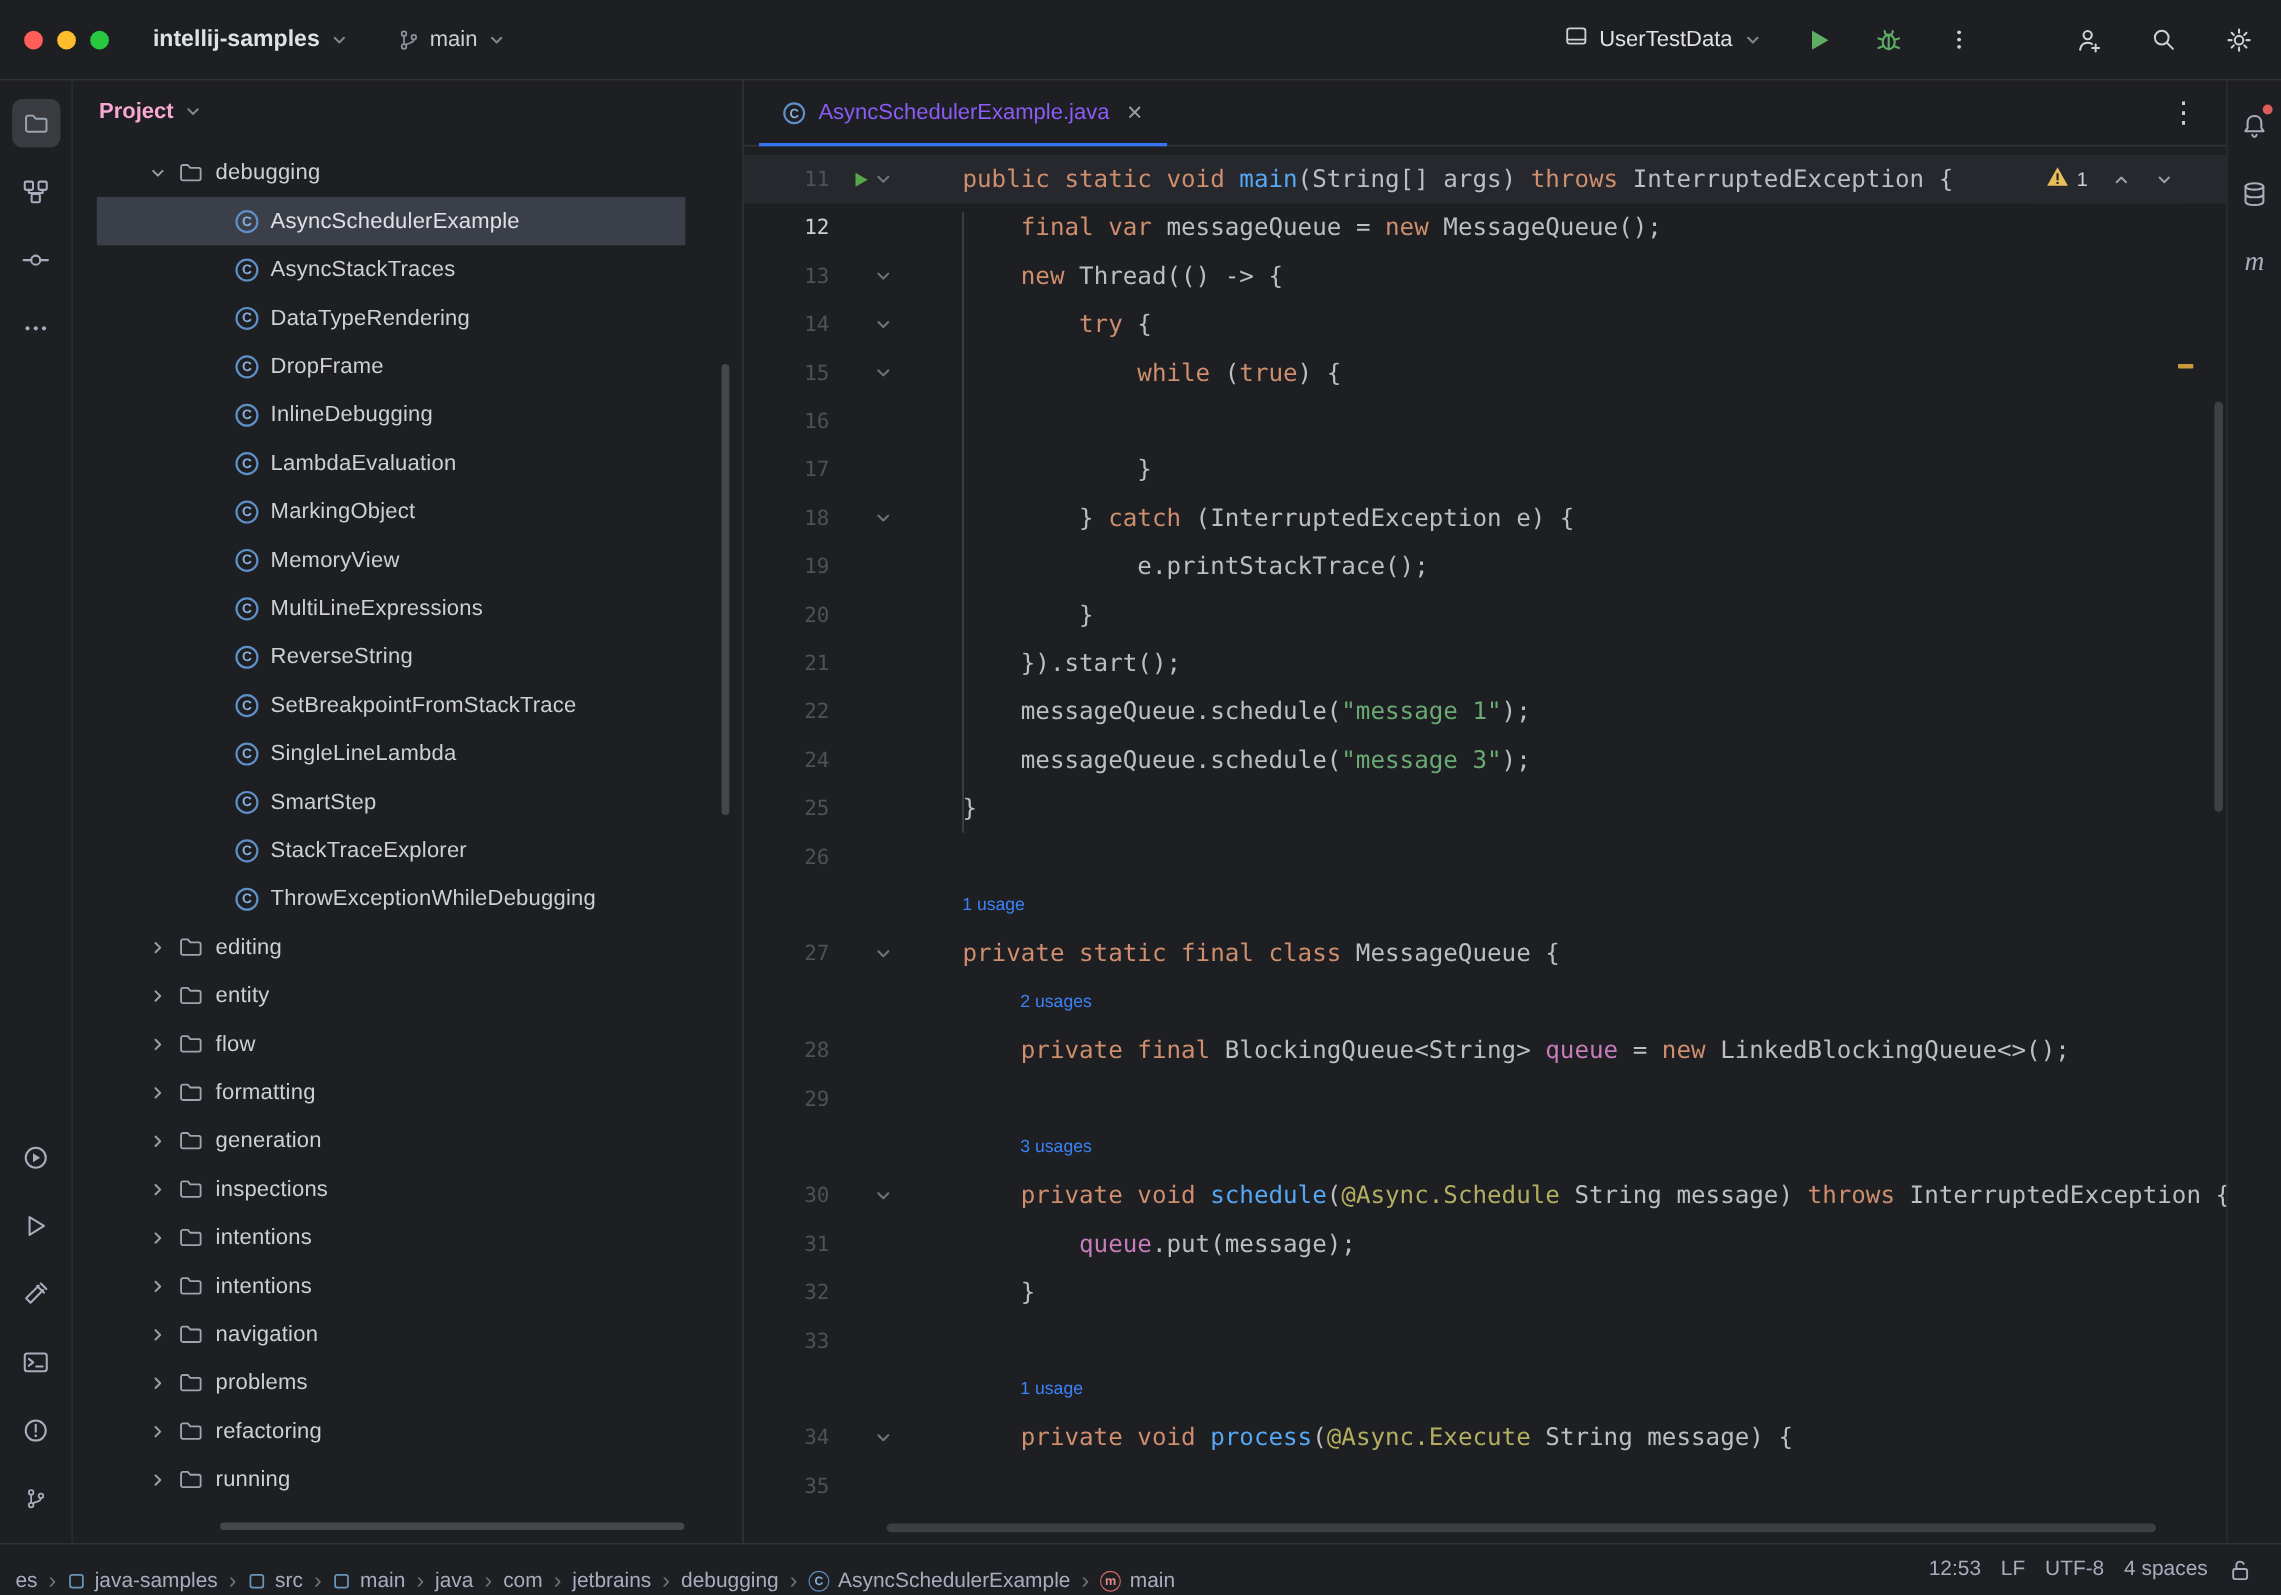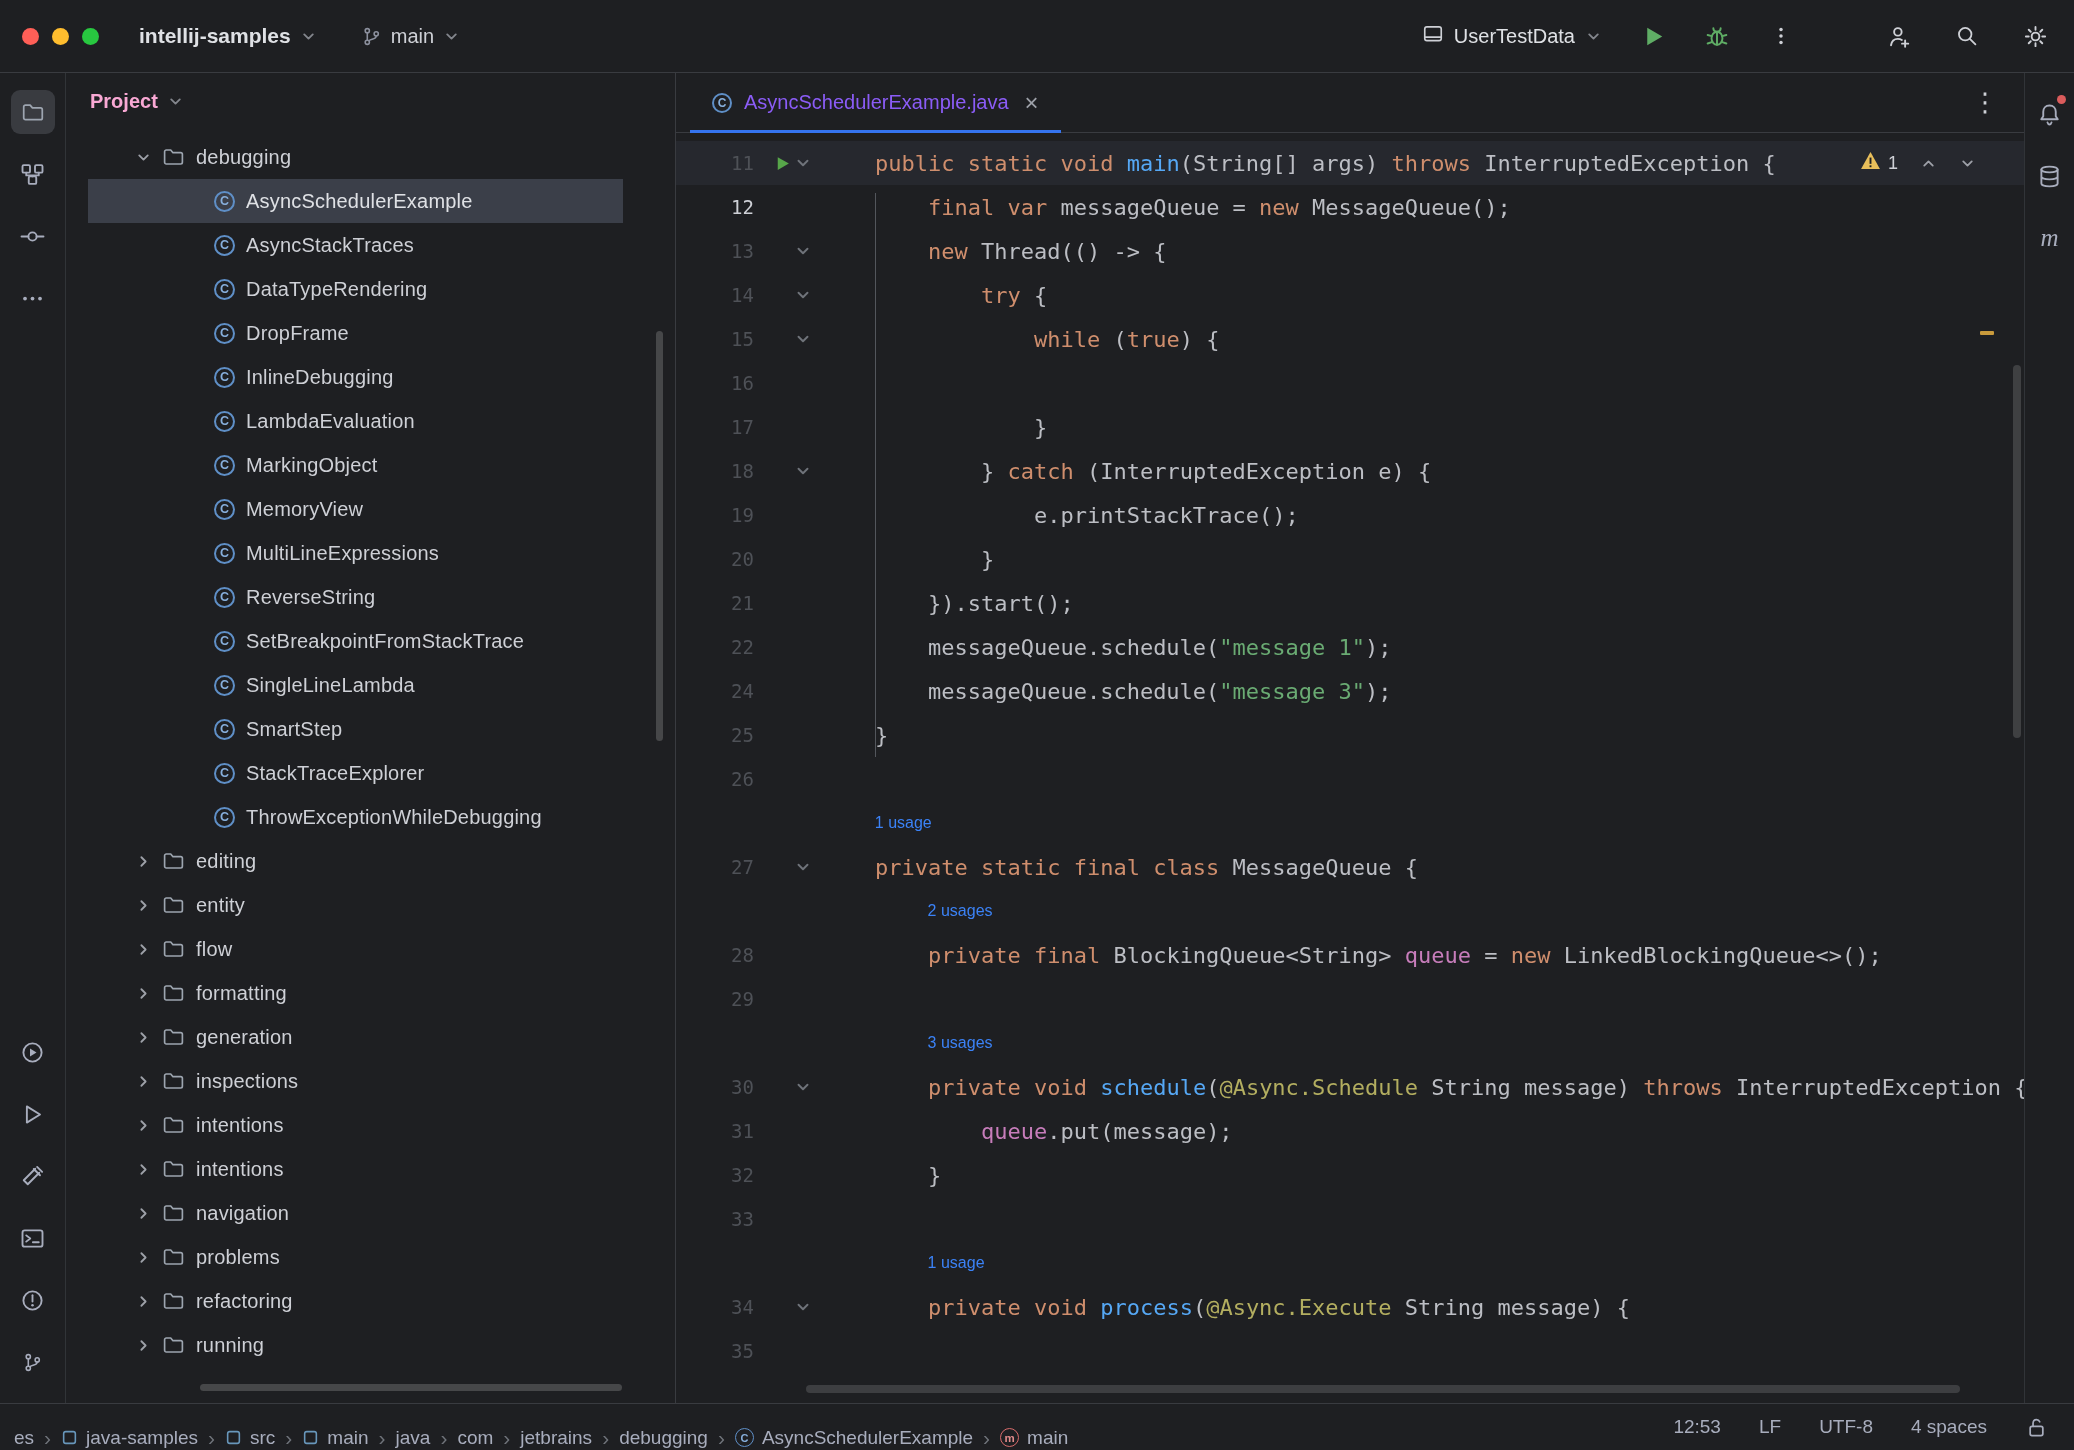--- a/index.html
+++ b/index.html
@@ -97,21 +97,21 @@
 
   
   .sbar { grid-column:1 / 5; border-top:1px solid var(--border,#393B40); display:flex; align-items:center;
     padding:0 26px 0 14px; font-size:19px; color:#A8ADBD; }
   .crumbs { display:flex; align-items:center; gap:9px; white-space:nowrap;margin-top:21px; }
   .crumb { display:flex; align-items:center; gap:8px; }
   .crumb-sep { color:#6F737A; font-size:21px; padding:0 1px; }
   .micon { width:19px; height:19px; border-radius:50%; border:1.7px solid #D66B6B; color:#E08A8A;
     display:flex; align-items:center; justify-content:center; font-size:11.5px; font-weight:700; }
   .cicon.small { width:19px; height:19px; border-width:1.7px; font-size:11px; }
-  .s-right { margin-left:auto; display:flex; align-items:flex-start; gap:38px; }
+  .s-right { margin-left:auto; display:flex; align-items:flex-start; gap:18px; }
 </style>
 </head>
 <body>
 
 <div id="window">
 
   <div class="tbar">
     <div class="lights">
       <span class="light l-close"></span>
       <span class="light l-min"></span>

